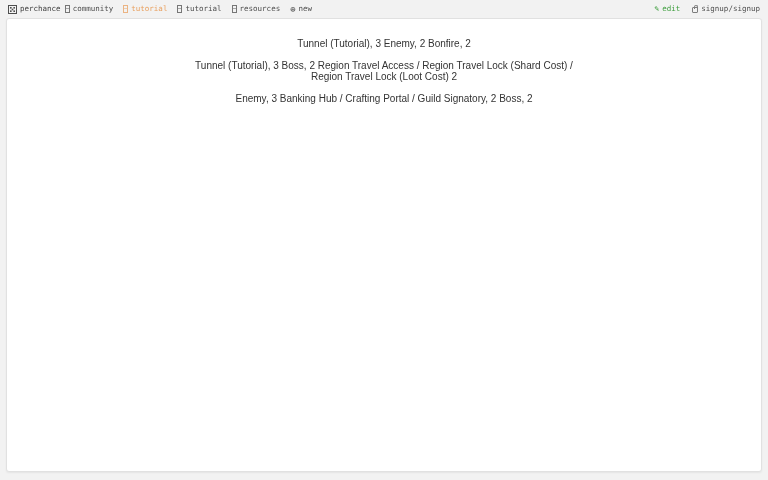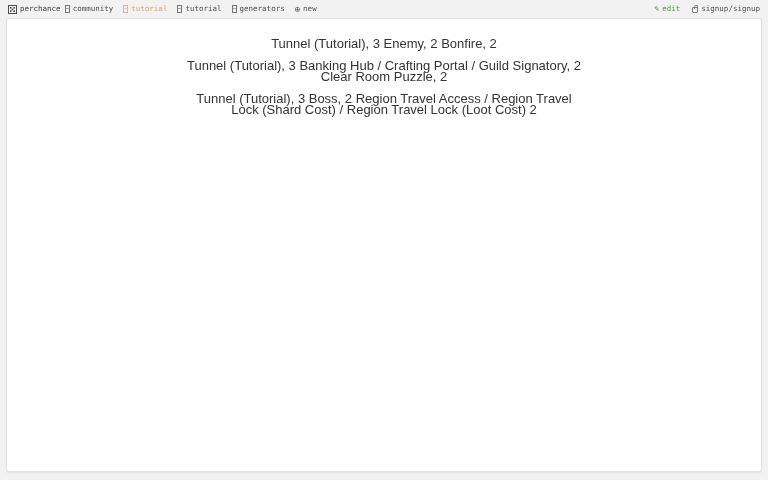--- a/index.html
+++ b/index.html
@@ -71,21 +71,21 @@
     border:1px solid #e1e1e1;
     border-radius:3px;
     box-shadow:0 1px 2px rgba(0,0,0,0.06);
     overflow:hidden;
   }
   .output-col {
     max-width:398px;
     margin:0 auto;
     padding-top:8px;
     text-align:center;
-    font-size:13px;
+    font-size:10px;
     line-height:11px;
     color:#333;
   }
   .output-col p { margin:11px 0; }
 </style>
 </head>
 <body>
 
 <div class="navbar">
 
@@ -121,21 +121,21 @@
     <span class="glyph">
         <span class="mini-book"></span>
       </span>
     <span>tutorial</span>
   </span>
 
   <span class="nav-item">
     <span class="glyph">
         <span class="mini-book"></span>
       </span>
-    <span>generators</span>
+    <span>resources</span>
   </span>
 
   <span class="nav-item">
     <span class="glyph plus-circle">⊕</span>
     <span>new</span>
   </span>
 
   <span class="nav-right">
     <span class="nav-item edit">
       <span class="glyph pencil">✎</span>
@@ -147,16 +147,16 @@
         </span>
       <span>signup/signup</span>
     </span>
   </span>
 
 </div>
 
 <div class="panel">
   <div class="output-col">
     <p>Tunnel (Tutorial), 3 Enemy, 2 Bonfire, 2</p>
-    <p>Tunnel (Tutorial), 3 Banking Hub / Crafting Portal / Guild Signatory, 2 Clear Room Puzzle, 2</p>
     <p>Tunnel (Tutorial), 3 Boss, 2 Region Travel Access / Region Travel Lock (Shard Cost) / Region Travel Lock (Loot Cost) 2</p>
+    <p>Enemy, 3 Banking Hub / Crafting Portal / Guild Signatory, 2 Boss, 2</p>
   </div>
 </div>
 
 </body></html>

